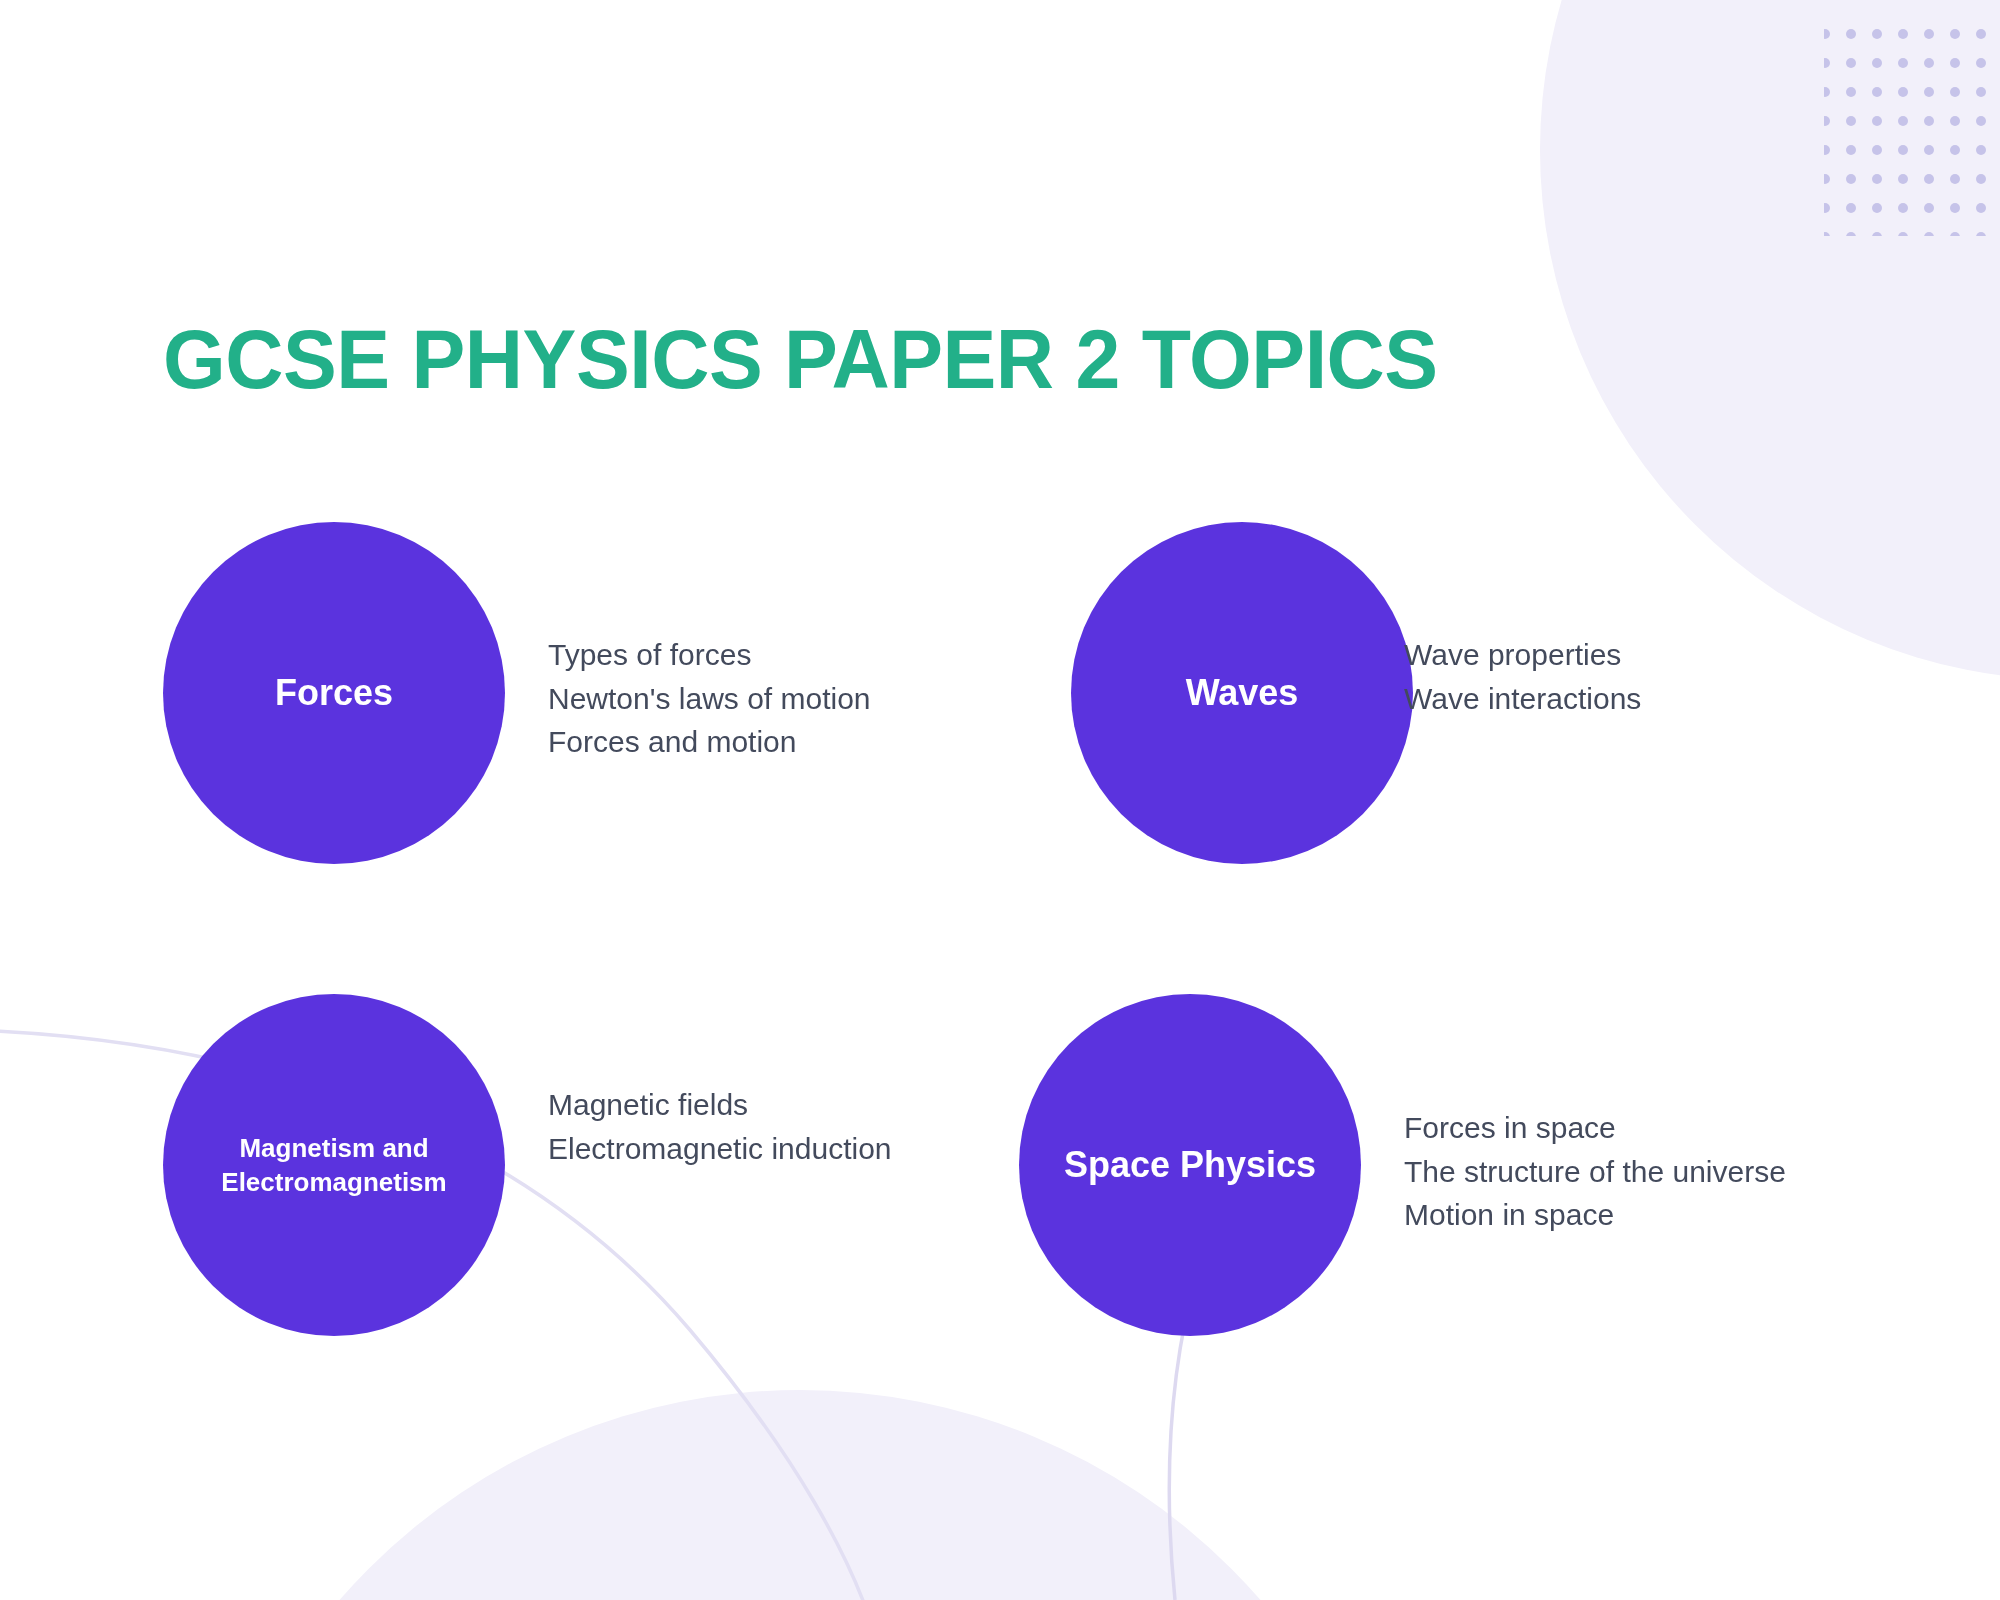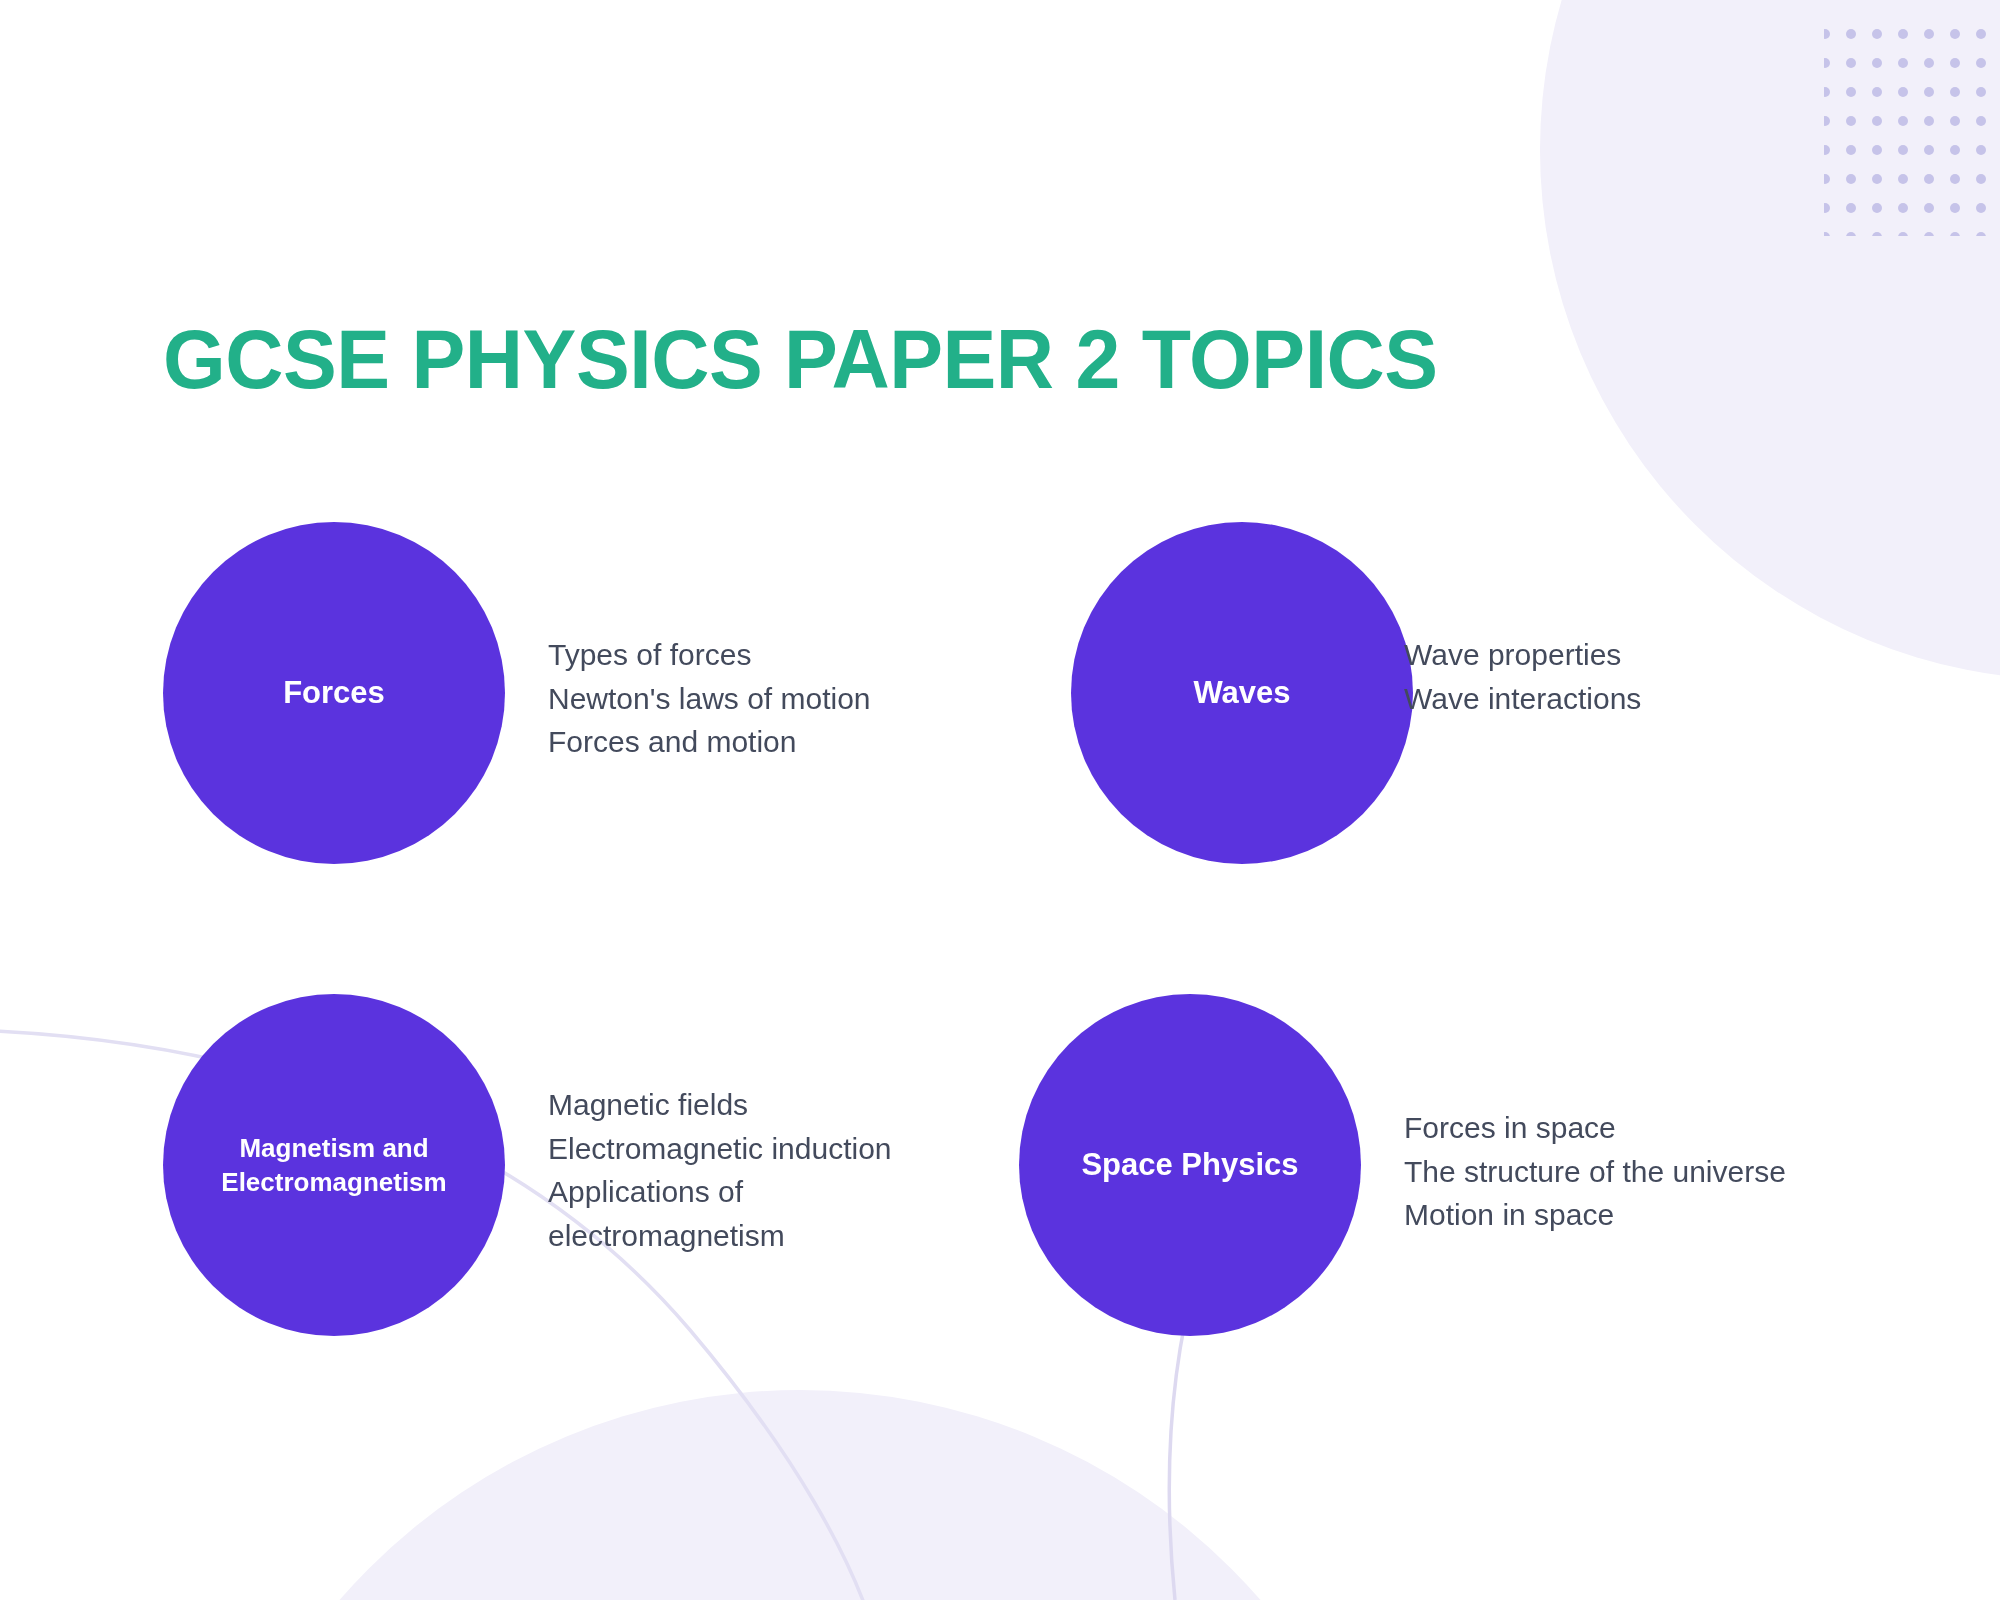--- a/index.html
+++ b/index.html
@@ -60,21 +60,21 @@
     justify-content: center;
     box-sizing: border-box;
     padding: 0 26px;
   }
   .bubble-label {
     color: #ffffff;
     font-weight: 700;
     text-align: center;
     line-height: 1.32;
   }
-  .bubble-label.size-lg { font-size: 31px; }
+  .bubble-label.size-lg { font-size: 36px; }
   .bubble-label.size-sm { font-size: 26px; }
 
   .topic-items {
     position: absolute;
     color: #434a5c;
     font-size: 30px;
     line-height: 1.45;
     font-weight: 400;
   }
   .topic-items .line {
@@ -139,21 +139,20 @@
     </div>
   </div>
 
   <div class="topic" id="topic-magnetism">
     <div class="bubble">
       <span class="bubble-label size-sm">Magnetism and Electromagnetism</span>
     </div>
     <div class="topic-items">
       <div class="line">Magnetic fields</div>
       <div class="line">Electromagnetic induction</div>
-      <div class="line">Applications of electromagnetism</div>
     </div>
   </div>
 
   <div class="topic" id="topic-space">
     <div class="bubble">
       <span class="bubble-label size-lg">Space Physics</span>
     </div>
     <div class="topic-items">
       <div class="line">Forces in space</div>
       <div class="line">The structure of the universe</div>

